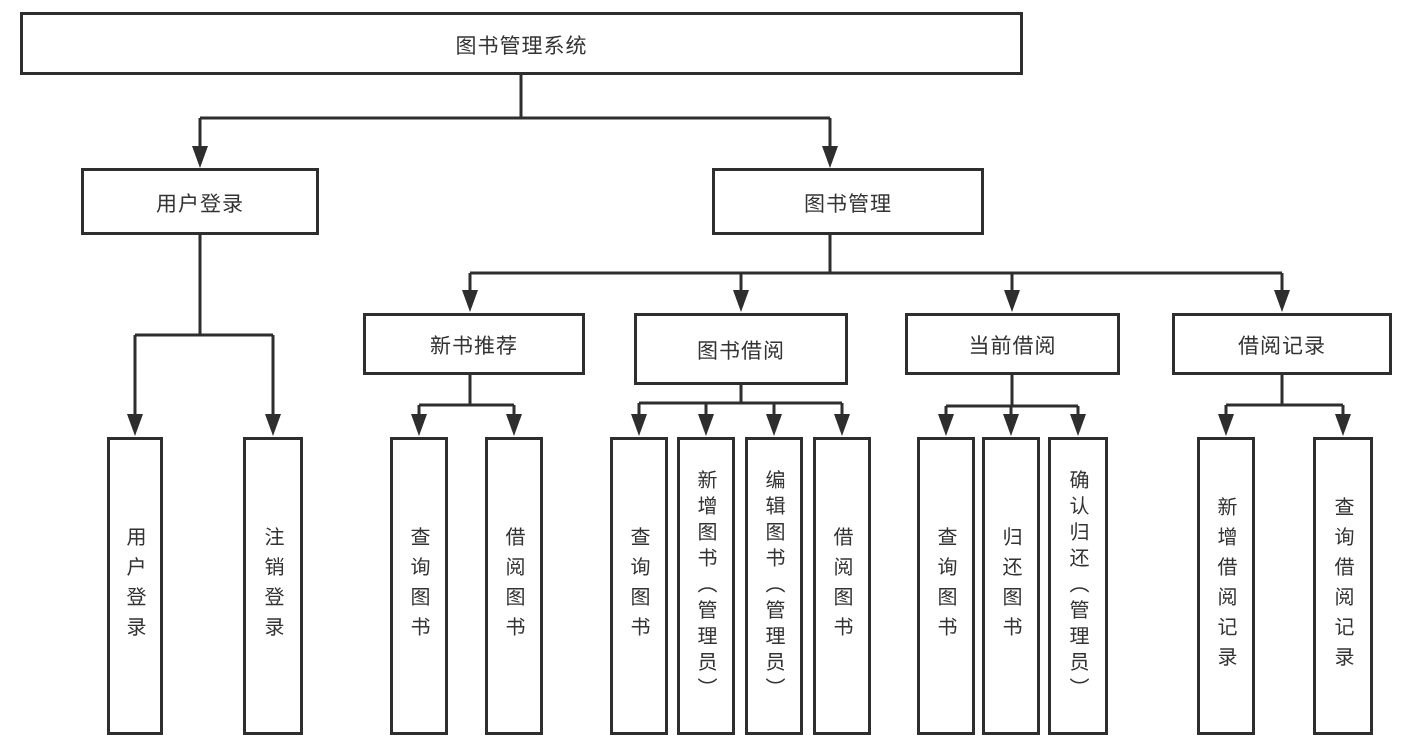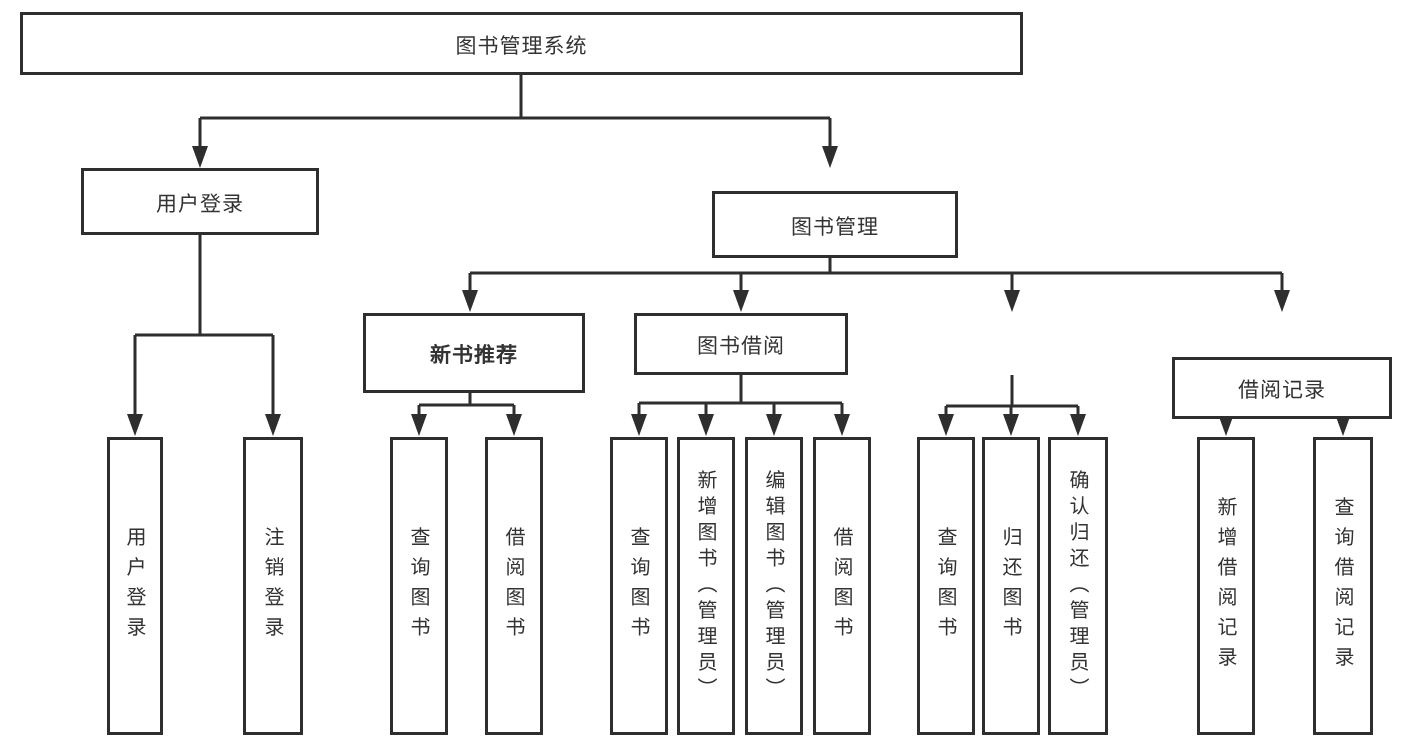--- a/index.html
+++ b/index.html
@@ -106,25 +106,26 @@
     <polygon points="1078,436 1070,414 1086,414"></polygon>
 
     <path d="M1282 375 V405 M1226 405 H1343 M1226 405 V416 M1343 405 V416"></path>
     <polygon points="1226,436 1218,414 1234,414"></polygon>
     <polygon points="1343,436 1335,414 1351,414"></polygon>
   </svg>
 
   <div class="node hbox" style="left:20px; top:12px; width:1003px; height:63px;">图书管理系统</div>
 
   <div class="node hbox" style="left:81px; top:168px; width:238px; height:67px;">用户登录</div>
-  <div class="node hbox" style="left:712px; top:168px; width:246px; height:67px;margin-top:23px;">图书管理</div>
+  <div class="node hbox" style="left:712px; top:168px; width:272px; height:67px;">图书管理</div>
 
-  <div class="node hbox" style="left:363px; top:313px; width:222px; height:80px;font-weight:bold;">新书推荐</div>
-  <div class="node hbox" style="left:634px; top:313px; width:214px; height:62px;">图书借阅</div>
-  <div class="node hbox" style="left:1172px; top:313px; width:220px; height:62px;margin-top:44px;">借阅记录</div>
+  <div class="node hbox" style="left:363px; top:313px; width:222px; height:62px;">新书推荐</div>
+  <div class="node hbox" style="left:634px; top:313px; width:214px; height:72px;">图书借阅</div>
+  <div class="node hbox" style="left:905px; top:313px; width:215px; height:62px;">当前借阅</div>
+  <div class="node hbox" style="left:1172px; top:313px; width:220px; height:62px;">借阅记录</div>
 
   <div class="node vbox" style="left:107px; top:437px; width:56px; height:298px;">用户登录</div>
   <div class="node vbox" style="left:243px; top:437px; width:60px; height:298px;">注销登录</div>
 
   <div class="node vbox" style="left:390px; top:437px; width:58px; height:298px;">查询图书</div>
   <div class="node vbox" style="left:485px; top:437px; width:58px; height:298px;">借阅图书</div>
 
   <div class="node vbox" style="left:610px; top:437px; width:58px; height:298px;">查询图书</div>
   <div class="node vbox long" style="left:677px; top:437px; width:58px; height:298px;">新增图书（管理员）</div>
   <div class="node vbox long" style="left:745px; top:437px; width:58px; height:298px;">编辑图书（管理员）</div>

